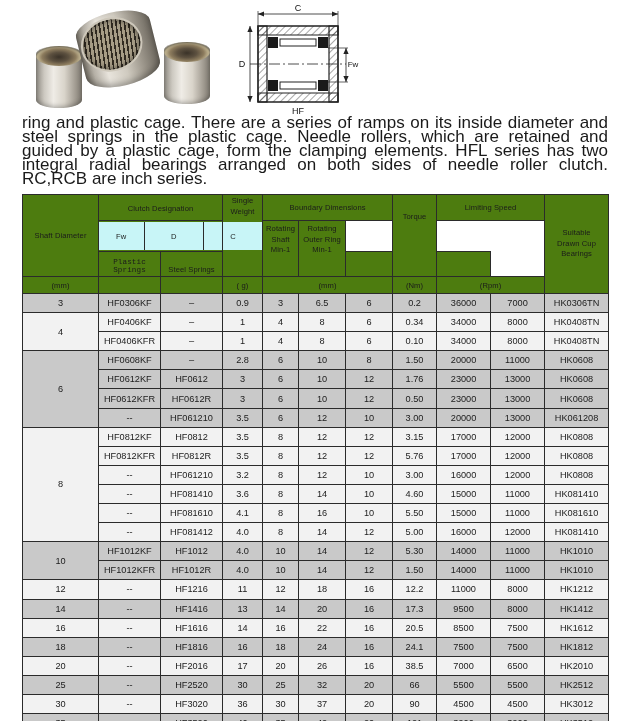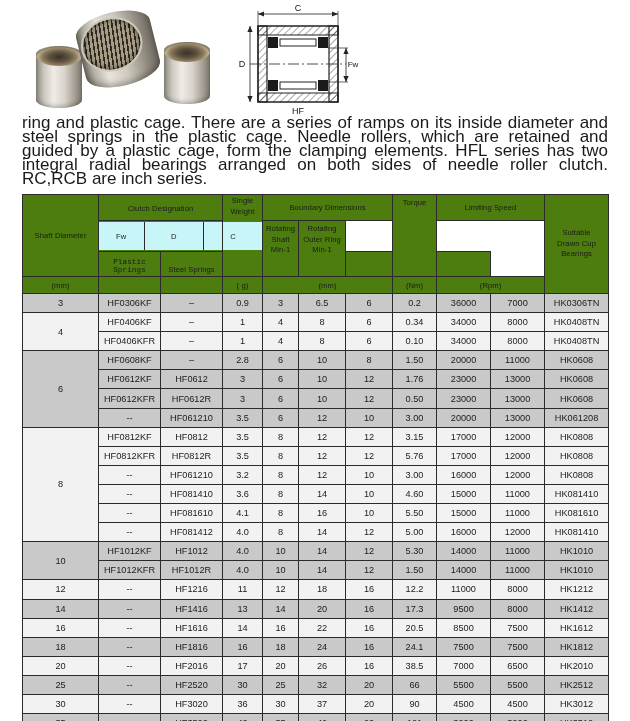--- a/index.html
+++ b/index.html
@@ -207,21 +207,21 @@
       </colgroup>
       <thead>
         <tr>
           <th rowspan="3" class="tall">Shaft Diameter</th>
           <th colspan="2" class="tall" style="vertical-align:top;padding-top:9px;">Clutch Designation</th>
           <th rowspan="3" style="vertical-align:top;line-height:11px;">
             <span>Single</span><br>
             <span>Weight</span>
           </th>
           <th colspan="3">Boundary Dimensions</th>
-          <th rowspan="3" style="vertical-align:top;padding-top:3px;">Torque</th>
+          <th rowspan="3" style="vertical-align:top;padding-top:17px;">Torque</th>
           <th colspan="2">Limiting Speed</th>
           <th rowspan="4" class="lft" style="vertical-align:middle;">
             <span>Suitable</span><br>
             <span>Drawn   Cup</span><br>
             <span>Bearings</span>
           </th>
         </tr>
         <tr>
           <th colspan="3" style="height:30px;">
             <table style="border:0;width:100%;border-collapse:collapse;">

